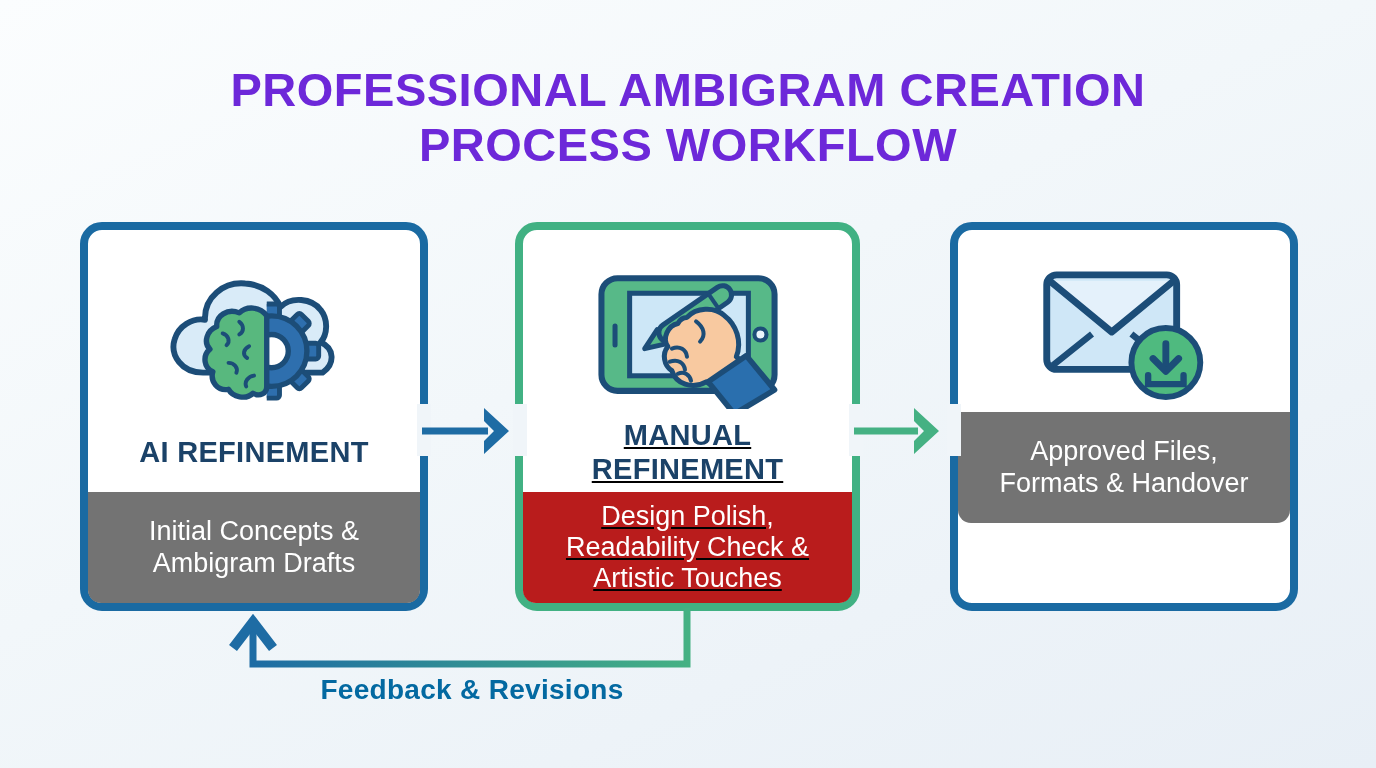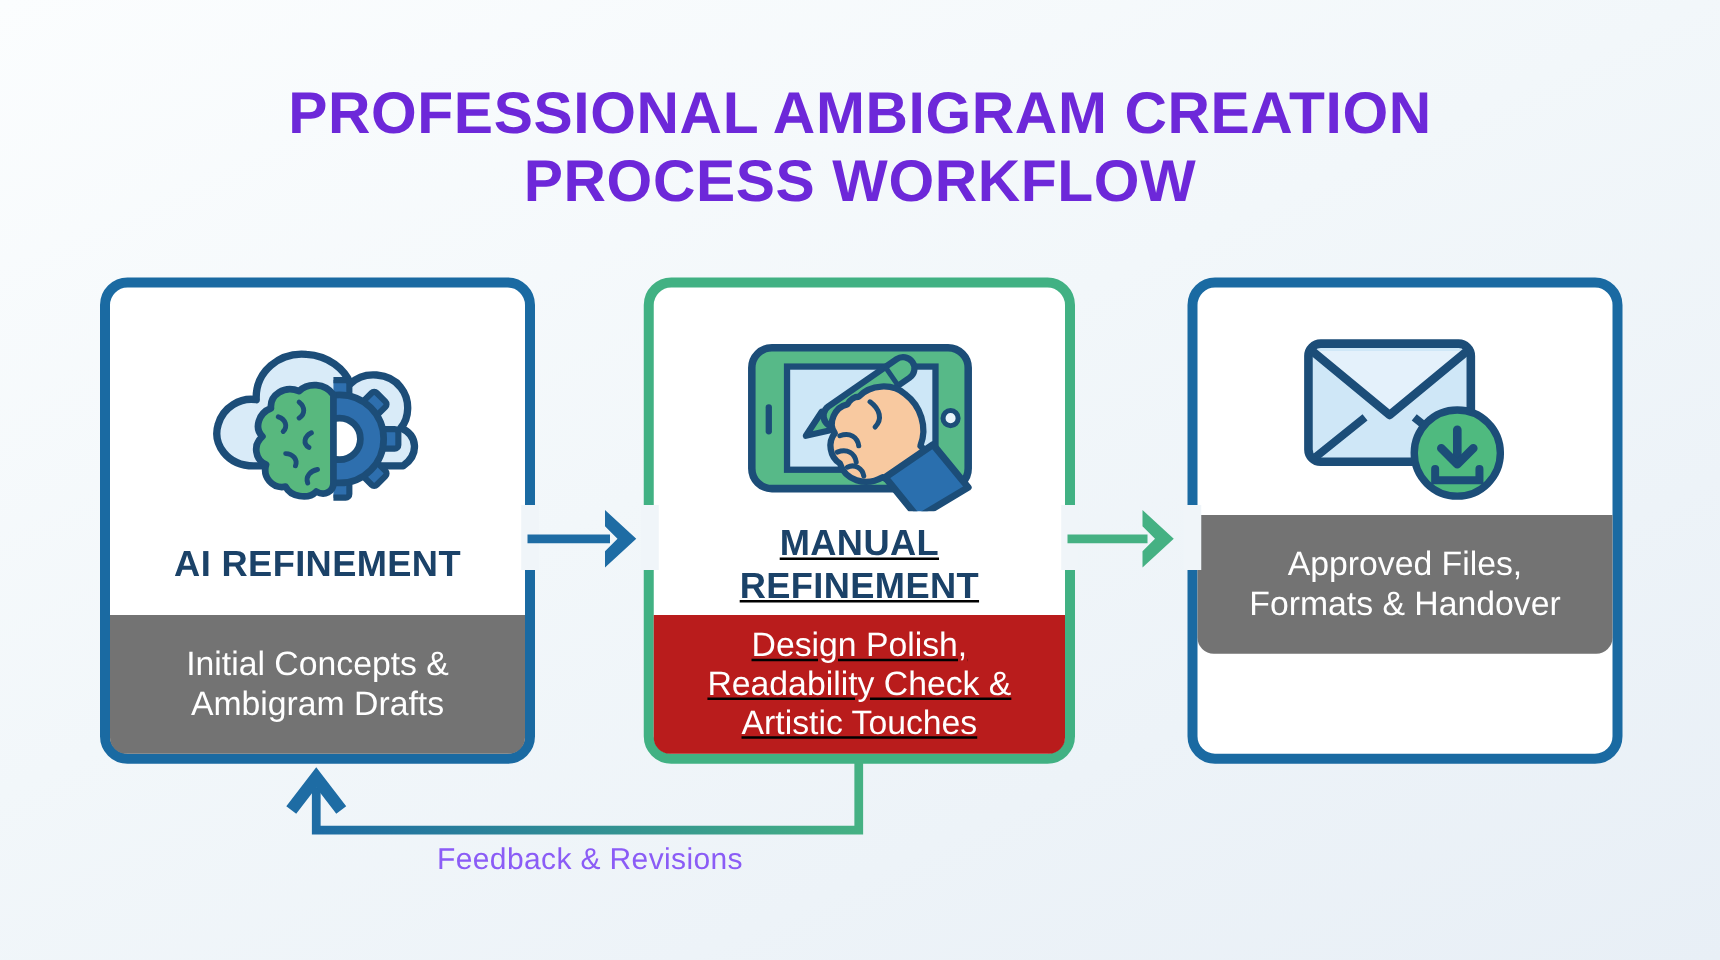--- a/index.html
+++ b/index.html
@@ -40,21 +40,21 @@
   }
   .card--blue .card-bar{background:#737373;}
   .card--green .card-bar{background:#b91c1c;}
   .border-gap{
     position:absolute;width:14px;height:52px;top:404px;background:#f0f5f9;
   }
   .gap-1{left:417px;} .gap-2{left:513px;} .gap-3{left:849px;} .gap-4{left:947px;}
   .overlay-svg{position:absolute;left:0;top:0;pointer-events:none;}
   .feedback-label{
     position:absolute;left:252px;top:674px;width:440px;text-align:center;
-    font-size:24px;font-weight:400;color:#8b5cf6;letter-spacing:.3px;
+    font-size:28px;font-weight:700;color:#0369a1;letter-spacing:.3px;
   }
 </style>
 </head>
 <body>
 
 <div class="page-title">PROFESSIONAL AMBIGRAM CREATION PROCESS WORKFLOW</div>
 
 <div class="card card--blue card-1">
   <div class="card-icon">
     <svg width="196" height="157" viewBox="0 0 200 160">

